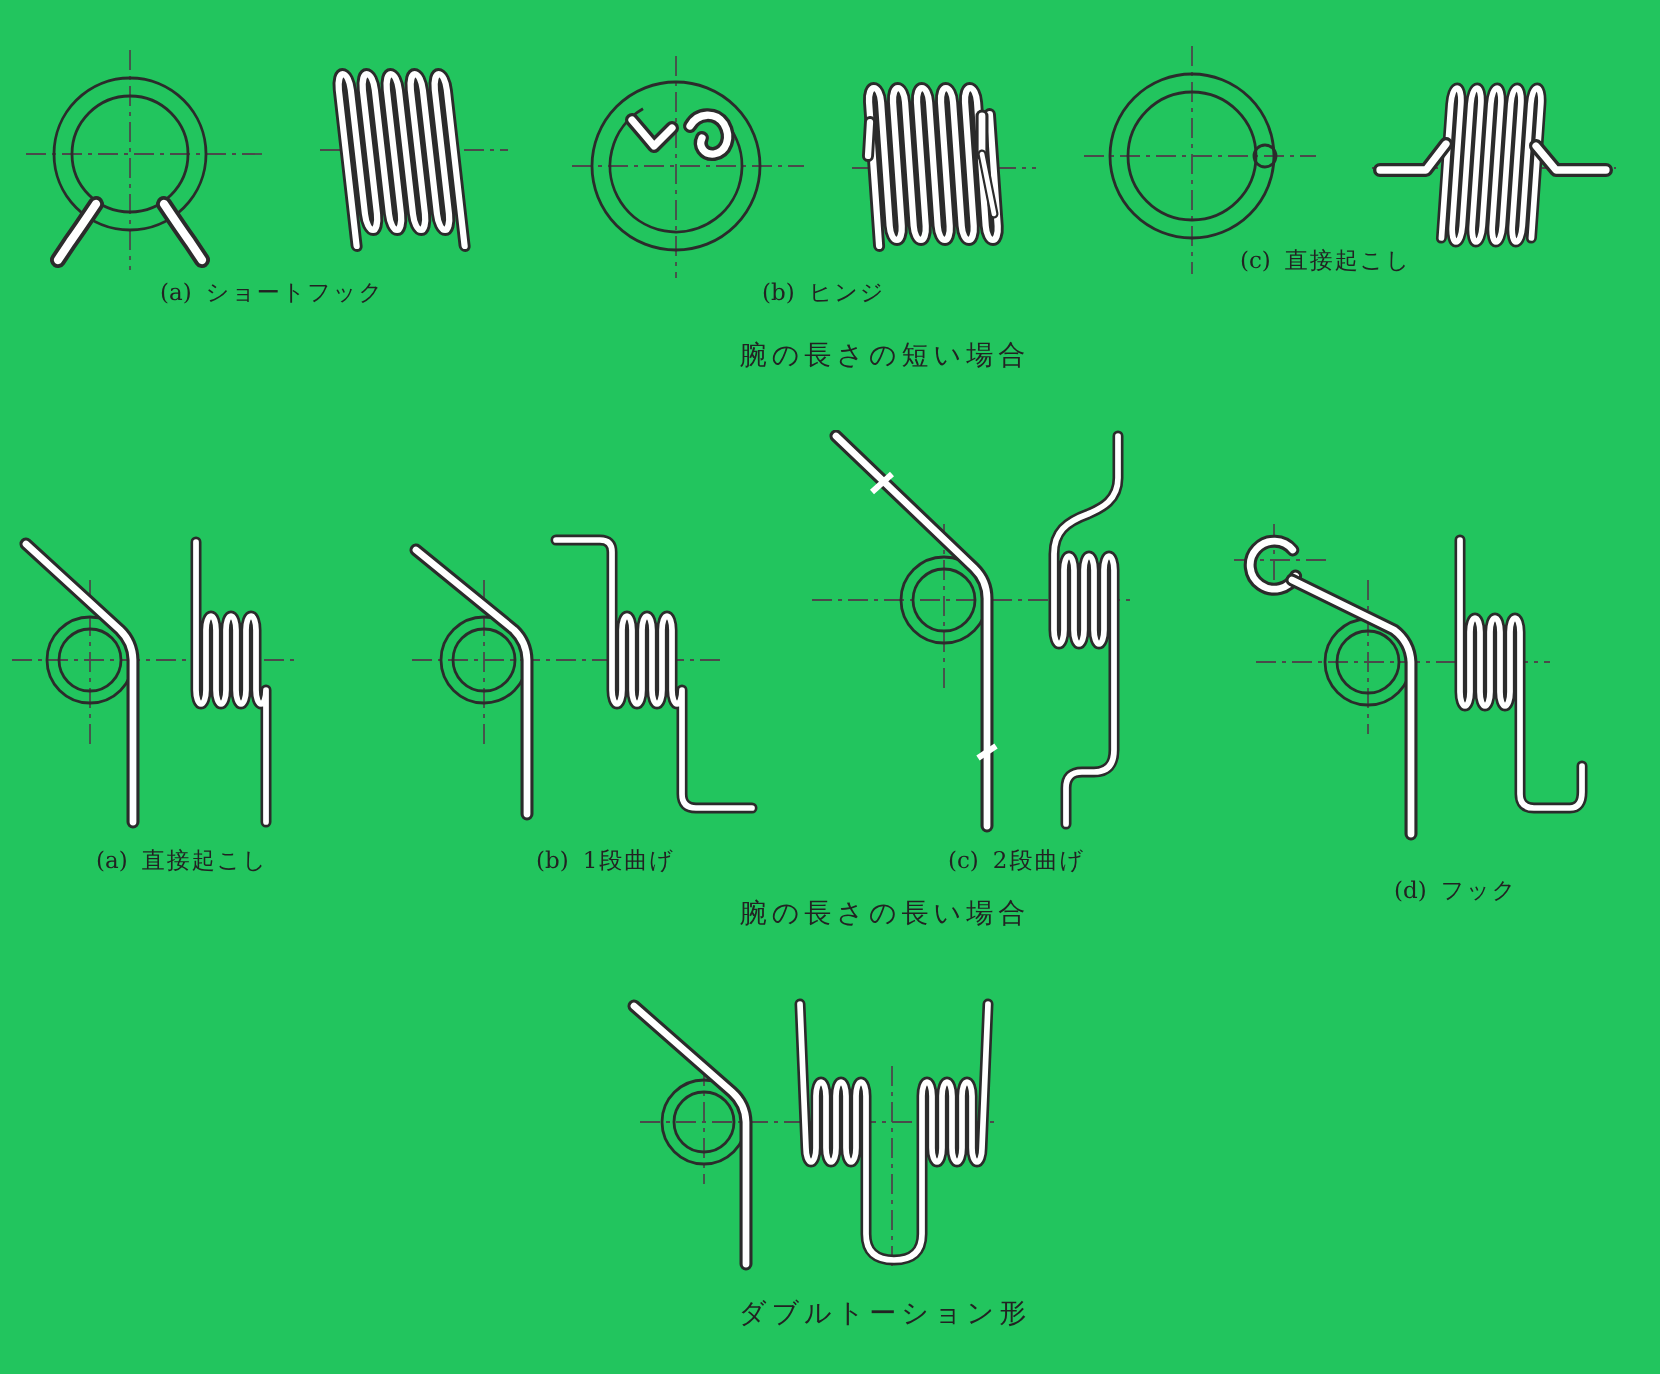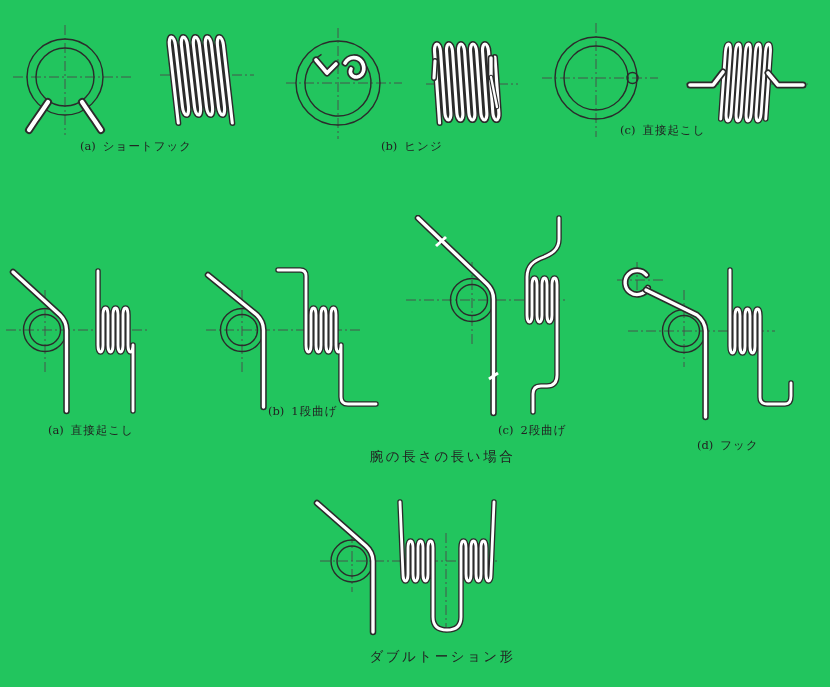--- a/index.html
+++ b/index.html
@@ -150,28 +150,29 @@
 
   <div class="itemlabel" style="left:80px;top:139px">
     <span class="tag">(a)</span><span>ショートフック</span>
   </div>
   <div class="itemlabel" style="left:381px;top:139px">
     <span class="tag">(b)</span><span>ヒンジ</span>
   </div>
   <div class="itemlabel" style="left:620px;top:123px">
     <span class="tag">(c)</span><span>直接起こし</span>
   </div>
+  <div class="rowcaption" style="top:169px">腕の長さの短い場合</div>
 
   <div class="itemlabel" style="left:48px;top:423px">
     <span class="tag">(a)</span><span>直接起こし</span>
   </div>
-  <div class="itemlabel" style="left:268px;top:404px">
+  <div class="itemlabel" style="left:268px;top:423px">
     <span class="tag">(b)</span><span>1段曲げ</span>
   </div>
-  <div class="itemlabel" style="left:498px;top:423px">
+  <div class="itemlabel" style="left:474px;top:423px">
     <span class="tag">(c)</span><span>2段曲げ</span>
   </div>
   <div class="itemlabel" style="left:697px;top:438px">
     <span class="tag">(d)</span><span>フック</span>
   </div>
   <div class="rowcaption" style="top:448px">腕の長さの長い場合</div>
 
   <div class="rowcaption" style="top:648px">ダブルトーション形</div>
 
 </div>

